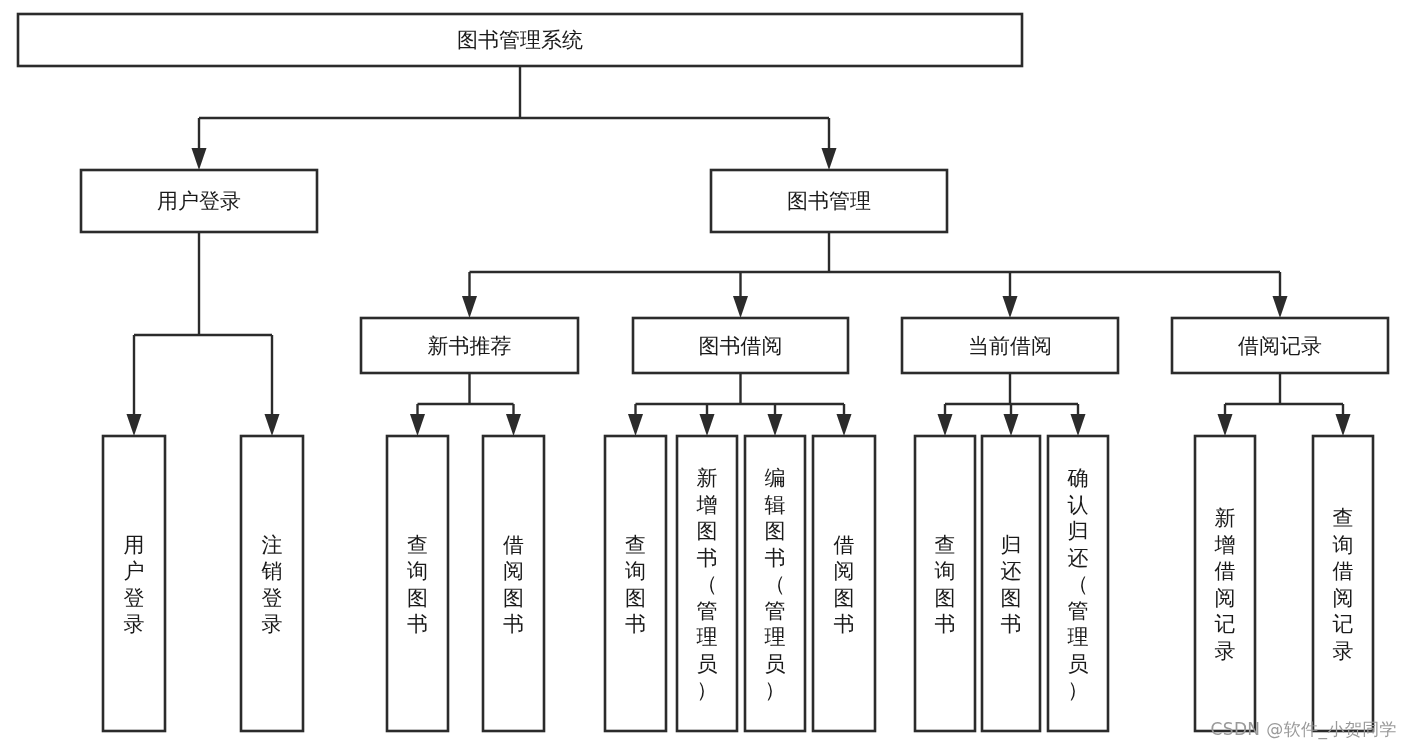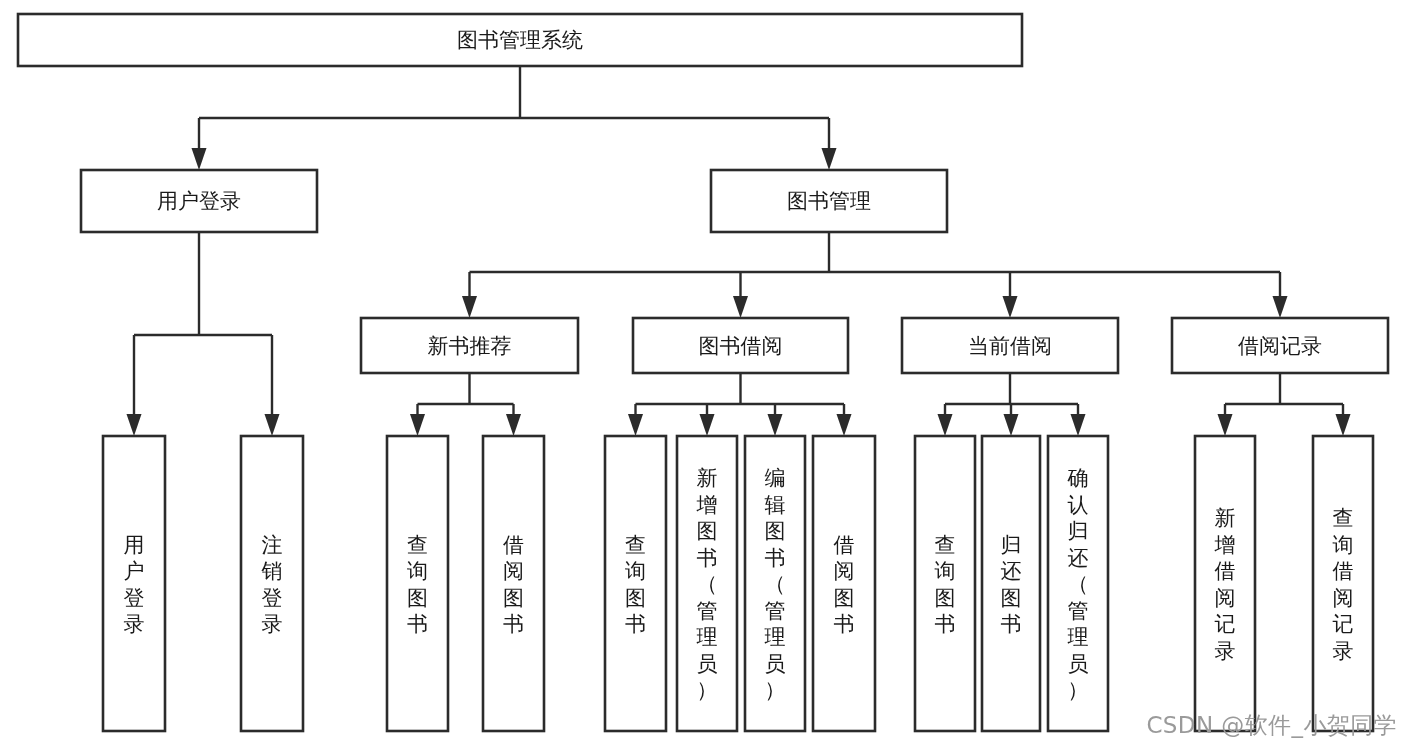--- a/index.html
+++ b/index.html
@@ -54,21 +54,21 @@
     font-family: "DejaVu Sans", "Liberation Sans", sans-serif;
     font-size: 21px;
     fill: #1a1a1a;
     text-anchor: middle;
   }
   .watermark {
     position: absolute;
     right: 8px;
     bottom: 6px;
     font-family: "DejaVu Sans", "Liberation Sans", sans-serif;
-    font-size: 23px;
+    font-size: 17px;
     color: #9a9a9a;
     letter-spacing: 0.4px;
     white-space: nowrap;
     pointer-events: none;
   }
 </style>
 </head>
 <body>
 
 <div id="diagram-root">

